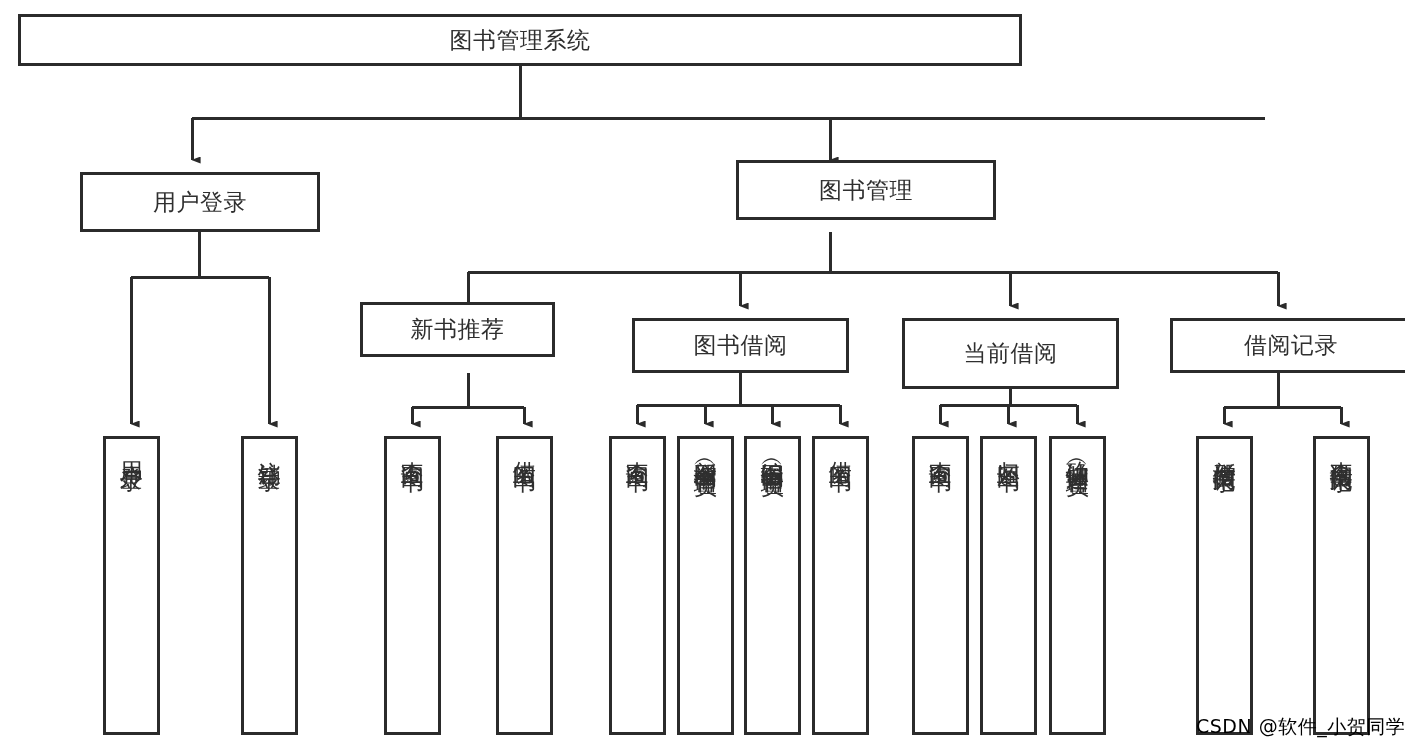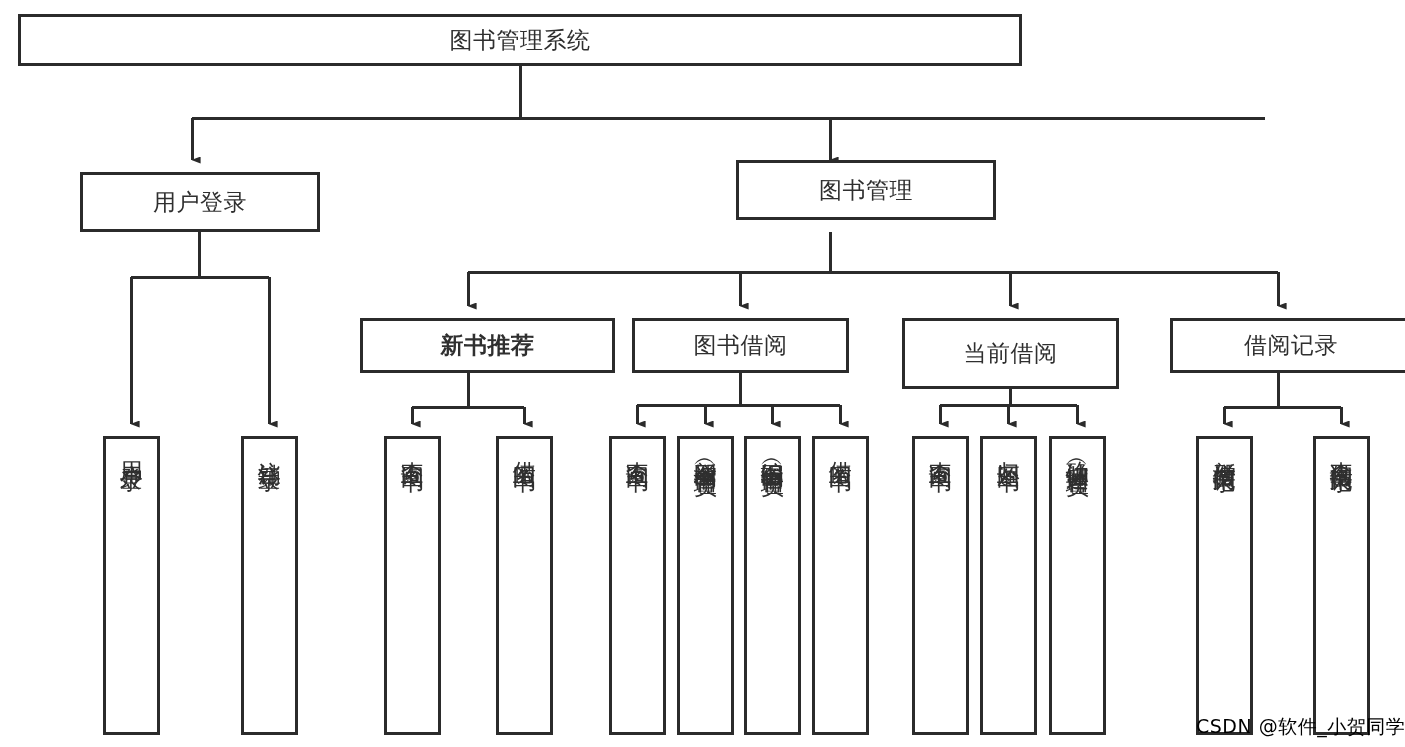--- a/index.html
+++ b/index.html
@@ -127,21 +127,21 @@
     <span class="node-label">图书管理系统</span>
   </div>
 
   <div class="node-box" style="left:80px; top:172px; width:240px; height:60px;">
     <span class="node-label">用户登录</span>
   </div>
   <div class="node-box" style="left:712px; top:160px; width:260px; height:60px;margin-left:24px;">
     <span class="node-label">图书管理</span>
   </div>
 
-  <div class="node-box" style="left:360px; top:318px; width:255px; height:55px;font-weight:bold;">
+  <div class="node-box" style="left:360px; top:302px; width:195px; height:55px;">
     <span class="node-label">新书推荐</span>
   </div>
   <div class="node-box" style="left:632px; top:318px; width:217px; height:55px;">
     <span class="node-label">图书借阅</span>
   </div>
   <div class="node-box" style="left:902px; top:318px; width:217px; height:71px;">
     <span class="node-label">当前借阅</span>
   </div>
   <div class="node-box" style="left:1170px; top:318px; width:242px; height:55px;">
     <span class="node-label">借阅记录</span>

